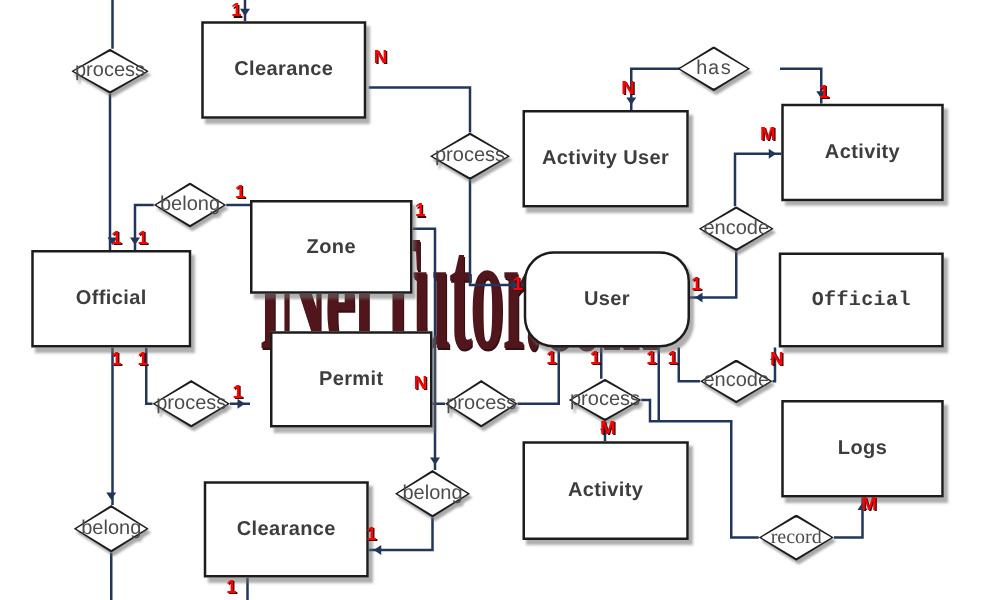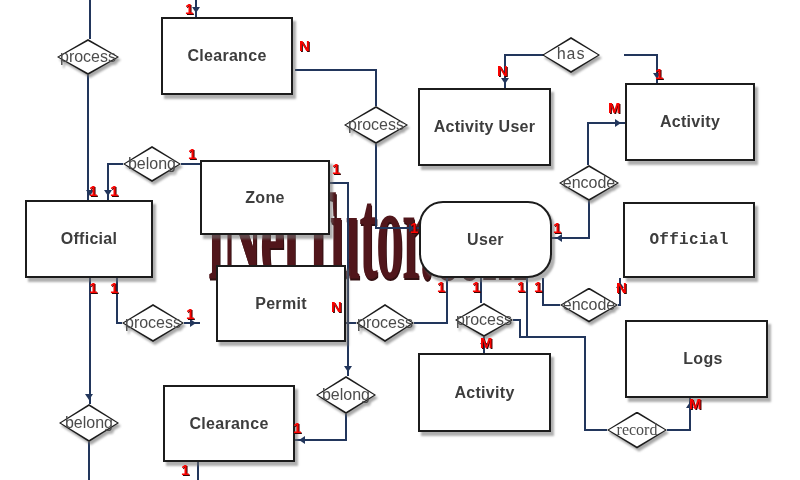--- a/index.html
+++ b/index.html
@@ -95,21 +95,21 @@
       </div>
       <div class="entity" style="left: 419px; top: 201px; width: 129px; height: 73px; border-radius: 24px;">
         <span>User</span>
       </div>
       <div class="entity" style="left: 623px; top: 202px; width: 128px; height: 72px; font-family: Liberation Mono, monospace;">
         <span>Official</span>
       </div>
       <div class="entity" style="left: 200px; top: 265px; width: 126px; height: 73px; margin-left: 16px;">
         <span>Permit</span>
       </div>
-      <div class="entity" style="left: 625px; top: 320px; width: 126px; height: 74px; padding-left: 13px;">
+      <div class="entity" style="left: 625px; top: 320px; width: 126px; height: 74px;">
         <span>Logs</span>
       </div>
       <div class="entity" style="left: 418px; top: 353px; width: 129px; height: 75px;">
         <span>Activity</span>
       </div>
       <div class="entity" style="left: 163px; top: 385px; width: 128px; height: 73px;">
         <span>Clearance</span>
       </div>
       <div class="rel" style="left: 57px; top: 39px; width: 62px; height: 36px;">
         <div class="d1"></div>

